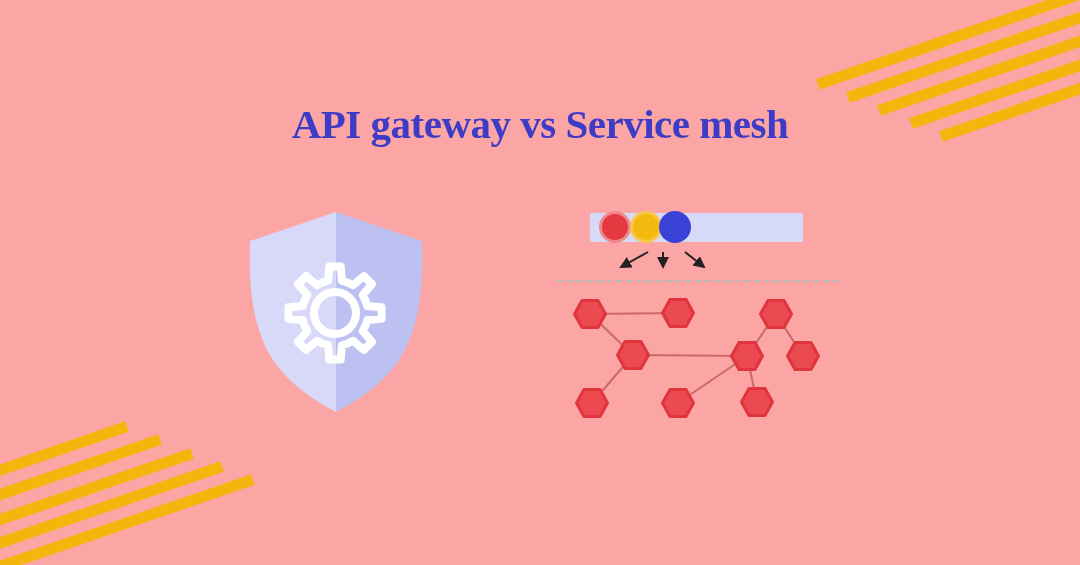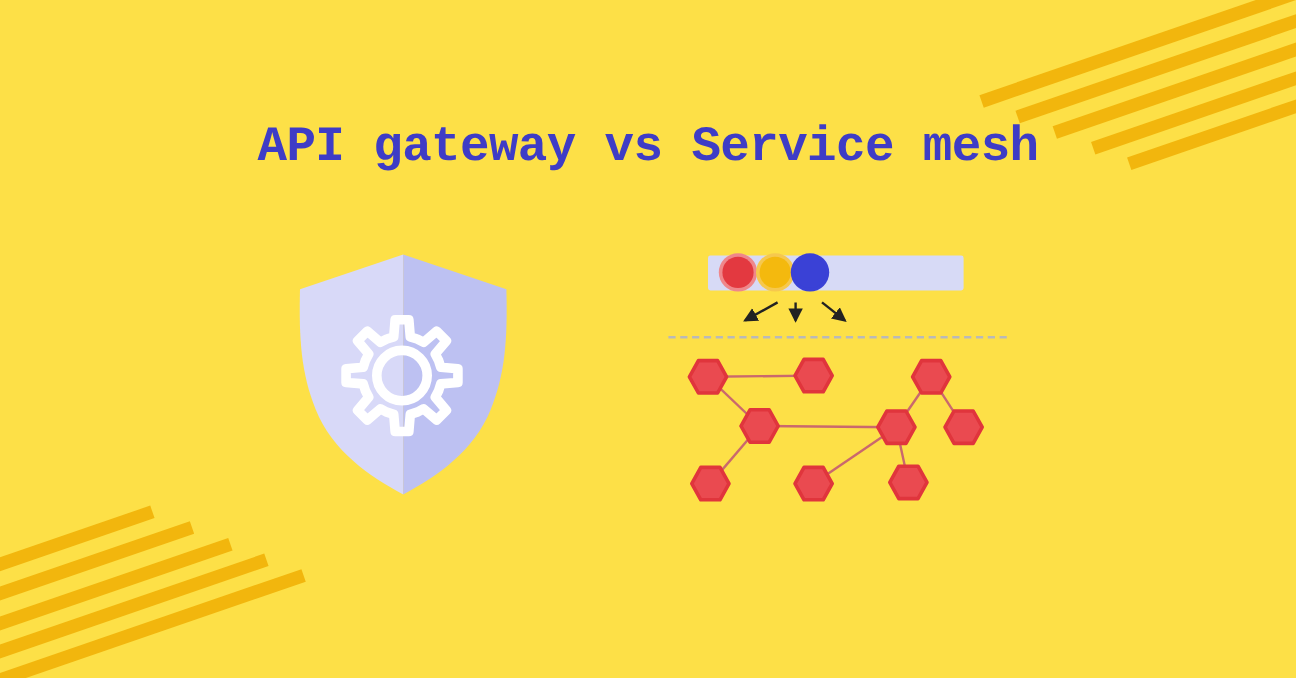--- a/index.html
+++ b/index.html
@@ -1,18 +1,18 @@
 <!DOCTYPE html>
 <html><head>
 <meta charset="utf-8">
 <style>
   html,body{margin:0;padding:0;background:#ffffff;}
   .canvas{
-    position:relative;width:1080px;height:565px;overflow:hidden;background:#fde047;
-    font-family:Liberation Mono, monospace;
+    position:relative;width:1080px;height:565px;overflow:hidden;background:#fca5a5;
+    font-family:Liberation Serif, serif;
   }
   .page-title{
     position:absolute;left:0;top:100px;width:1080px;text-align:center;
     font-size:41px;font-weight:bold;letter-spacing:-0.5px;color:var(--title-color,#3e3cc6);
   }
   .stripe{
     position:absolute;width:420px;height:11px;background:var(--stripe-color,#f2b60d);
   }
   .shield-svg{position:absolute;left:248px;top:208px;}
   .gateway-bar{

